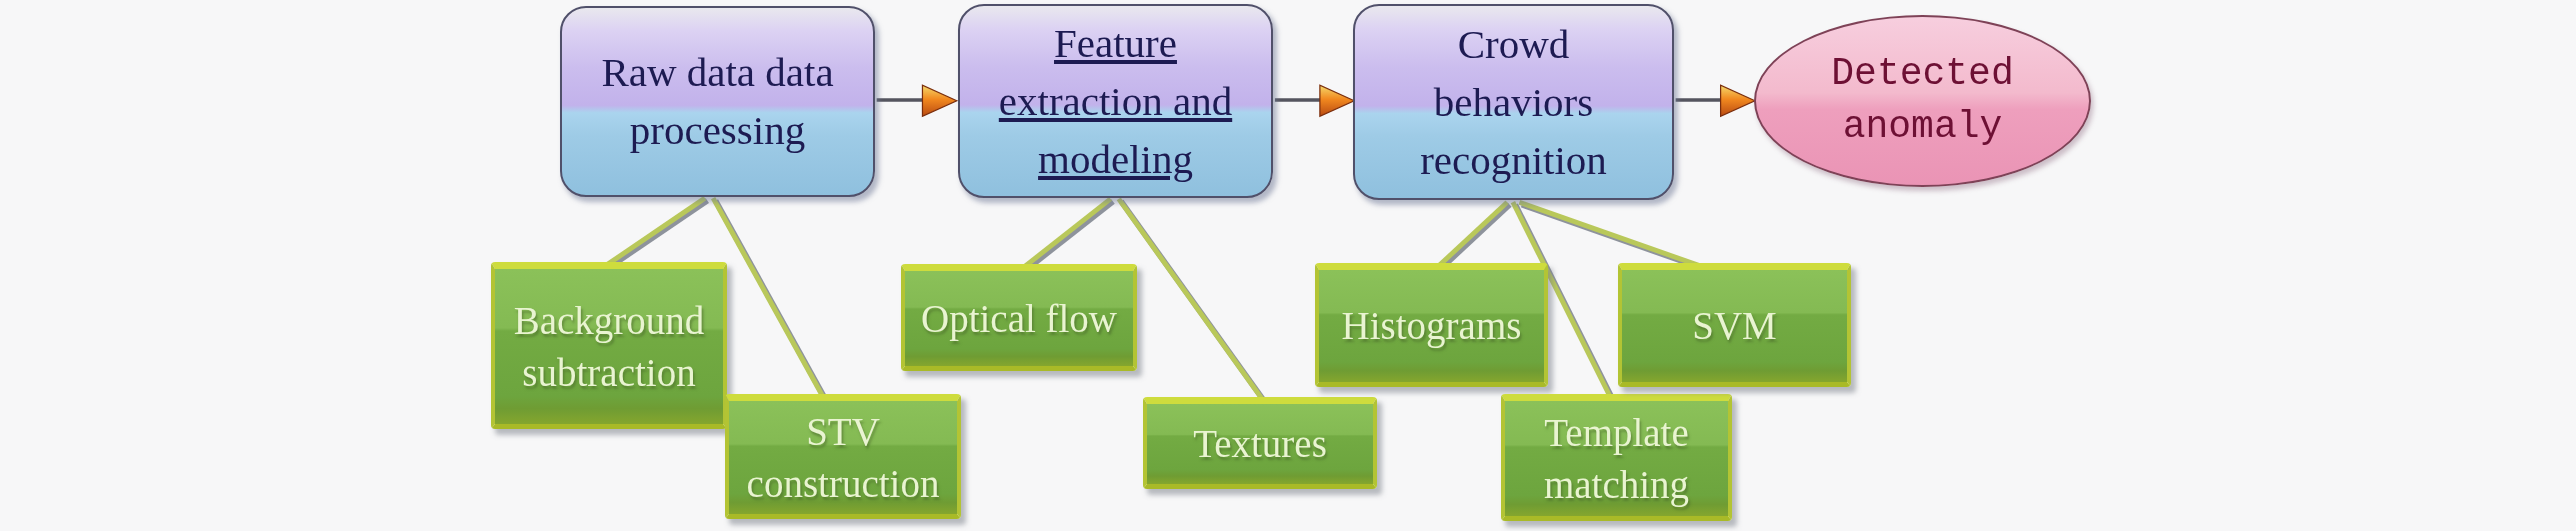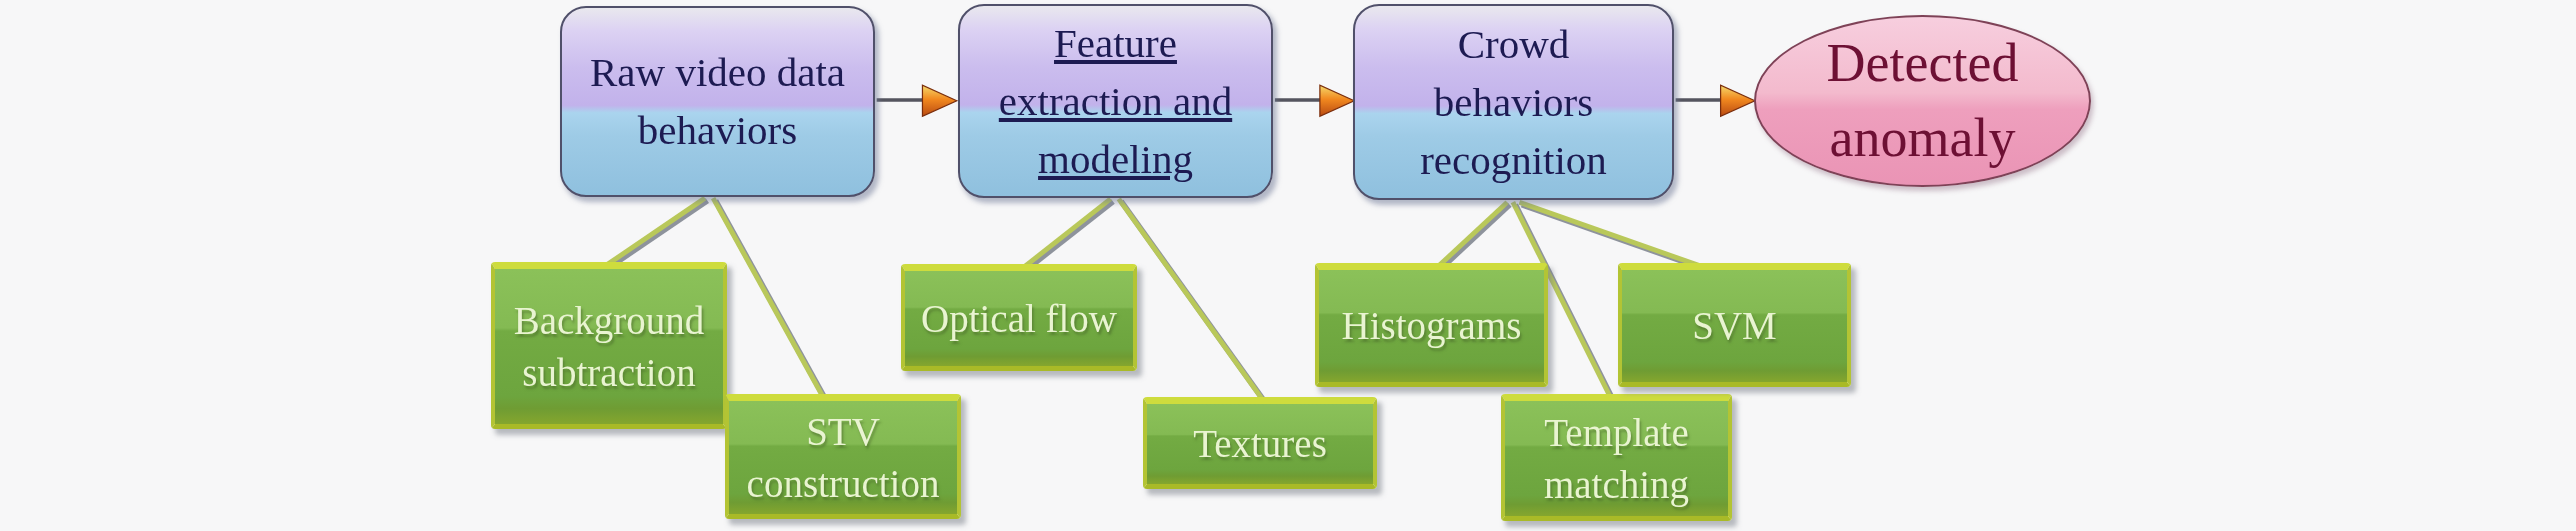--- a/index.html
+++ b/index.html
@@ -54,29 +54,30 @@
     left:1754px; top:14.7px;
     width:337px; height:172px;
     box-sizing:border-box;
     display:flex;
     align-items:center;
     justify-content:center;
     text-align:center;
     border:2.5px solid #7e4257;
     border-radius:50%;
     padding:0 57px;
-    font-size:54px;
+    font-size:38px;
     line-height:1.38;
     color:#6d1034;
     background:linear-gradient(180deg,
       #f7cede 0%,
       #f3bacd 45%,
       #ee9fbd 55%,
       #ea94b5 100%);
     box-shadow:2.5px 4.1px 5.7px rgba(150,120,140,.45);
+    font-family:Liberation Mono, monospace;
   }
 
   
   .method{
     position:absolute;
     box-sizing:border-box;
     display:flex;
     align-items:center;
     justify-content:center;
     text-align:center;
@@ -147,21 +148,21 @@
       <line x1="2049" y1="122" x2="2108" y2="122"></line>
     </g>
     <g fill="url(#gradHead)" stroke="#7a2d0c" stroke-width="1.5">
       <polygon points="1170,123 1128,104 1128,142"></polygon>
       <polygon points="1656,123 1614,104 1614,142"></polygon>
       <polygon points="2146,123 2104,104 2104,142"></polygon>
     </g>
   </svg>
 
   <div class="stage" id="stage-raw">
-    <span>Raw video data behaviors</span>
+    <span>Raw data data processing</span>
   </div>
   <div class="stage" id="stage-feature">
     <span>Feature extraction and modeling</span>
   </div>
   <div class="stage" id="stage-crowd">
     <span>Crowd behaviors recognition</span>
   </div>
 
   <div class="result-ellipse" id="result-detected-anomaly">
     <span>Detected anomaly</span>

